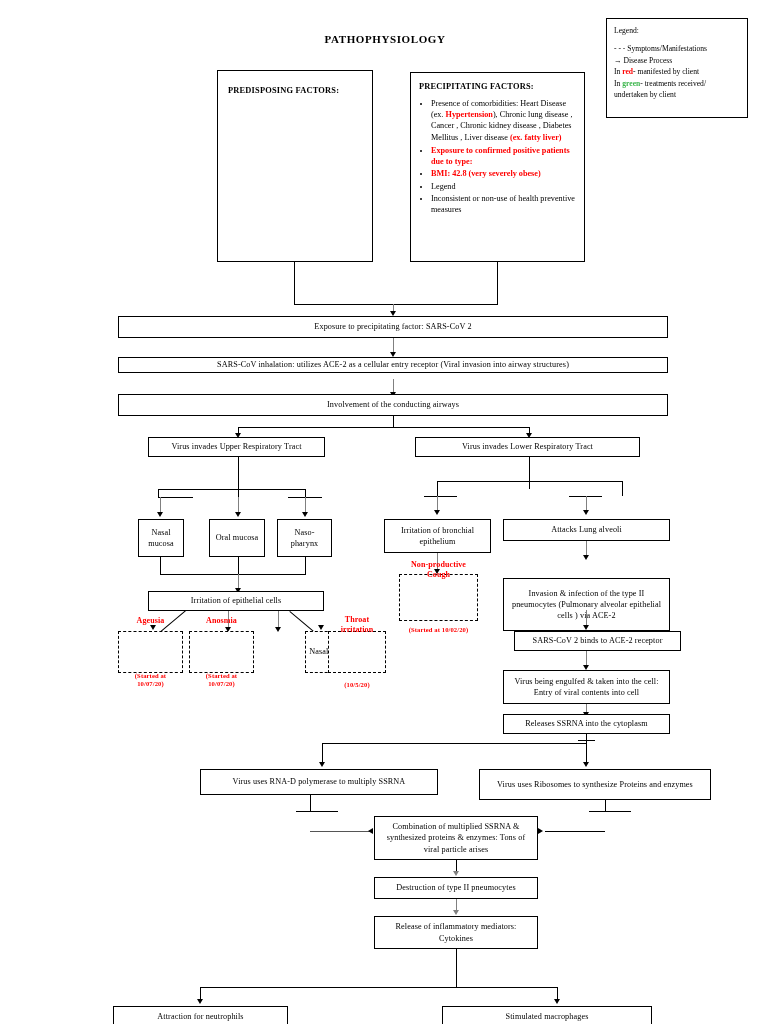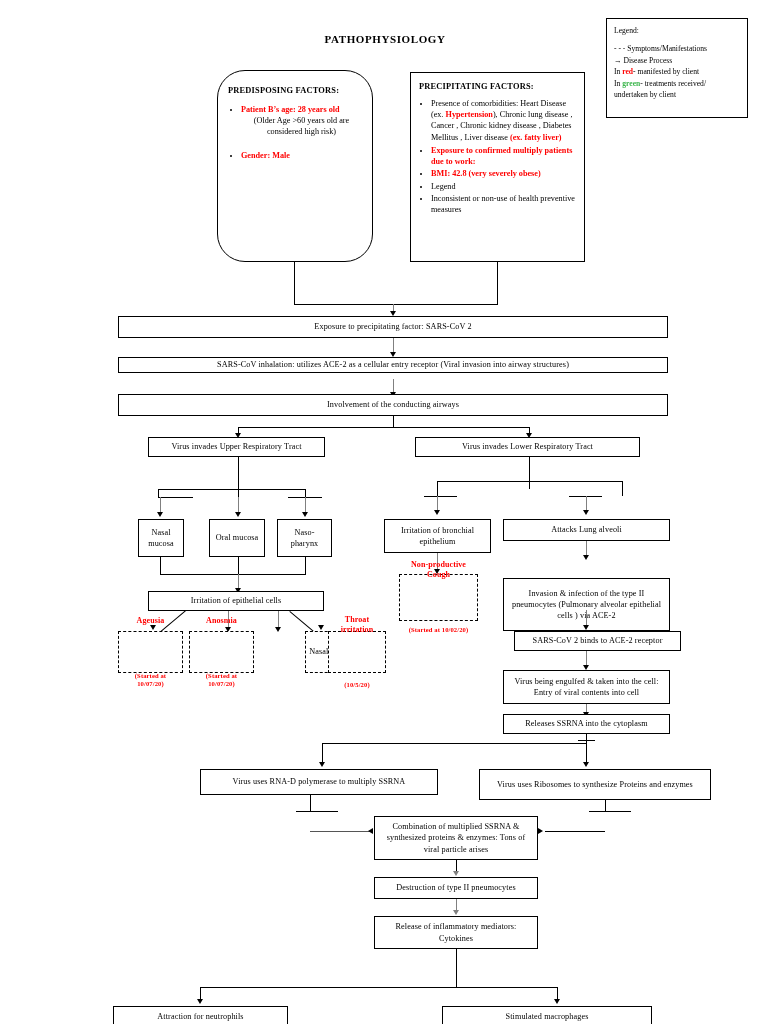--- a/index.html
+++ b/index.html
@@ -103,41 +103,32 @@
 
   <div class="legend" style="left:606px;top:18px;width:142px;height:100px;">
     <span class="lh">Legend:</span>
     <span class="lrow">- - -  Symptoms/Manifestations</span>
     <span class="lrow">→   Disease Process</span>
     <span class="lrow"><span>In </span><span class="red">red</span><span>- manifested by client</span></span>
     <span class="lrow"><span>In </span><span class="green">green</span><span>- treatments received/</span></span>
     <span class="lrow">undertaken by client</span>
   </div>
 
-  <div class="factorbox" style="left:217px;top:70px;width:156px;height:192px;border-radius:28px;">
+  <div class="factorbox" style="left:217px;top:70px;width:156px;height:192px;">
     <span class="hd">PREDISPOSING FACTORS:</span>
-    <ul>
-      <li>
-        <span class="red">Patient B’s age: 28 years old</span>
-        <span class="sub">(Older Age &gt;60 years old are considered high risk)</span>
-      </li>
-      <li style="margin-top:12px;">
-        <span class="red">Gender: Male</span>
-      </li>
-    </ul>
   </div>
 
   <div class="factorbox" style="left:410px;top:72px;width:175px;height:190px;padding:8px 8px 6px 8px;">
     <span class="hd" style="margin-bottom:5px;">PRECIPITATING FACTORS:</span>
     <ul style="padding-left:12px;">
       <li style="margin-bottom:2px;">
         <span>Presence of comorbidities:</span>
         <span>Heart Disease (ex. </span><span class="red">Hypertension</span><span>), Chronic lung disease , Cancer , Chronic kidney disease , Diabetes Mellitus , Liver disease </span><span class="red">(ex. fatty liver)</span>
       </li>
-      <li style="margin-bottom:1px;"><span class="red">Exposure to confirmed multiply patients due to work:</span></li>
+      <li style="margin-bottom:1px;"><span class="red">Exposure to confirmed positive patients due to type:</span></li>
       <li style="margin-bottom:1px;"><span class="red">BMI: 42.8 (very severely obese)</span></li>
       <li style="margin-bottom:1px;"><span>Legend</span></li>
       <li><span>Inconsistent or non-use of health preventive measures</span></li>
     </ul>
   </div>
 
   <div class="ln vl" style="left:294px;top:262px;height:43px;"></div>
   <div class="ln vl" style="left:497px;top:262px;height:43px;"></div>
   <div class="ln hl" style="left:294px;top:304px;width:204px;"></div>
   <div class="ln vlg" style="left:393px;top:304px;height:9px;"></div>

